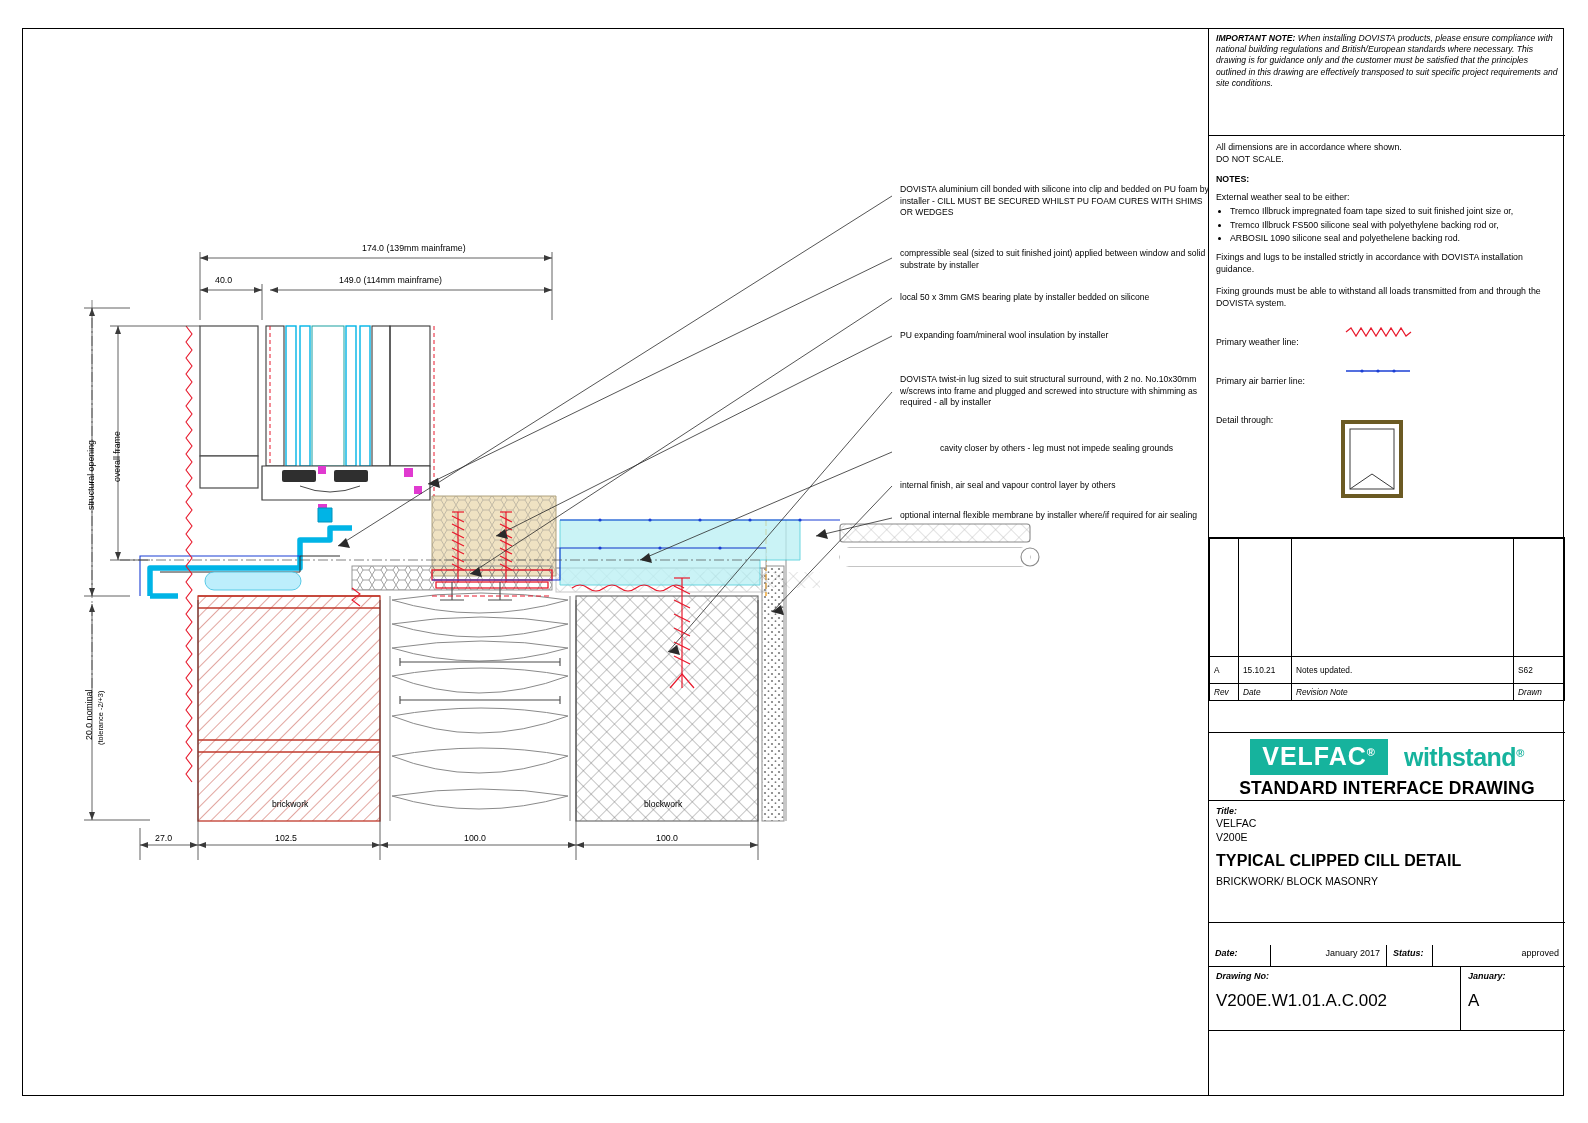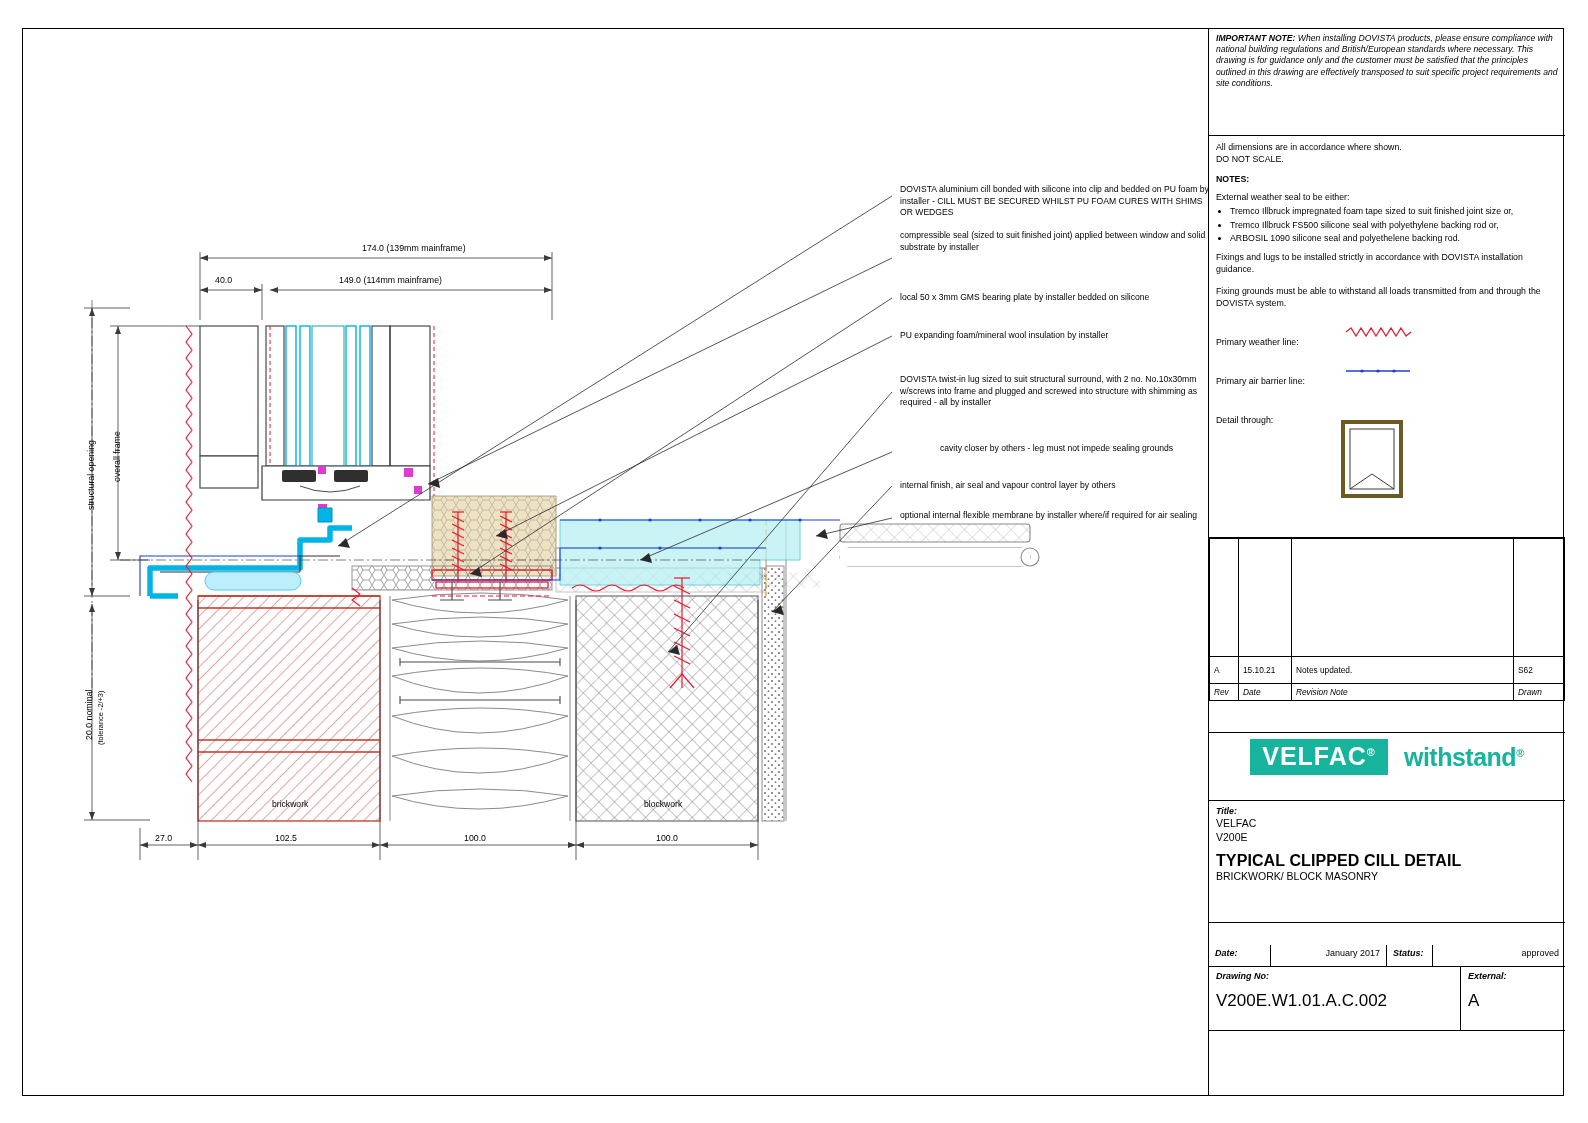--- a/index.html
+++ b/index.html
@@ -298,21 +298,21 @@
 
 <div class="dimtxt" style="left:155px;top:833px;">27.0</div>
 <div class="dimtxt" style="left:275px;top:833px;">102.5</div>
 <div class="dimtxt" style="left:464px;top:833px;">100.0</div>
 <div class="dimtxt" style="left:656px;top:833px;">100.0</div>
 
 <div class="matlbl" style="left:272px;top:799px;">brickwork</div>
 <div class="matlbl" style="left:644px;top:799px;">blockwork</div>
 
 <div class="callout" style="left:900px;top:184px;">DOVISTA aluminium cill bonded with silicone into clip and bedded on PU foam by installer - CILL MUST BE SECURED WHILST PU FOAM CURES WITH SHIMS OR WEDGES</div>
-<div class="callout" style="left:900px;top:230px;">compressible seal (sized to suit finished joint) applied between window and solid substrate by installer</div>
+<div class="callout" style="left:900px;top:248px;">compressible seal (sized to suit finished joint) applied between window and solid substrate by installer</div>
 <div class="callout" style="left:900px;top:292px;">local 50 x 3mm GMS bearing plate by installer bedded on silicone</div>
 <div class="callout" style="left:900px;top:330px;">PU expanding foam/mineral wool insulation by installer</div>
 <div class="callout" style="left:900px;top:374px;">DOVISTA twist-in lug sized to suit structural surround, with 2 no. No.10x30mm w/screws into frame and plugged and screwed into structure with shimming as required - all by installer</div>
 <div class="callout" style="left:940px;top:443px;">cavity closer by others - leg must not impede sealing grounds</div>
 <div class="callout" style="left:900px;top:480px;">internal finish, air seal and vapour control layer by others</div>
 <div class="callout" style="left:900px;top:510px;">optional internal flexible membrane by installer where/if required for air sealing</div>
 
 <div id="tblock">
 
   <div class="tbsec note-imp" style="top:0;height:108px;">
@@ -380,45 +380,46 @@
         </tr>
       </tbody>
     </table>
   </div>
 
   <div class="tbsec" style="top:705px;height:68px;text-align:center;padding-top:6px;">
     <div style="display:flex;align-items:center;justify-content:center;gap:16px;">
       <span class="velfac-box"><span>VELFAC</span><span style="font-size:11px;vertical-align:super;">®</span></span>
       <span class="rationel"><span>withstand</span><span style="font-size:11px;vertical-align:super;">®</span></span>
     </div>
+    <div class="sid" style="margin-top:3px;">STANDARD INTERFACE DRAWING</div>
   </div>
 
   <div class="tbsec" style="top:773px;height:122px;">
     <div class="ttl-lbl">Title:</div>
     <div class="ttl-small">VELFAC</div>
     <div class="ttl-small">V200E</div>
     <div class="ttl-main" style="margin-top:8px;">TYPICAL CLIPPED CILL DETAIL</div>
-    <div class="ttl-sub" style="">BRICKWORK/ BLOCK MASONRY</div>
+    <div class="ttl-sub" style="margin-top:5px;">BRICKWORK/ BLOCK MASONRY</div>
   </div>
 
   <div class="tbsec" style="top:917px;height:22px;padding:0;">
     <div style="display:flex;height:100%;">
       <div style="width:62px;border-right:0.8px solid #000;padding:3px 6px;font-style:italic;font-weight:bold;font-size:9px;box-sizing:border-box;">Date:</div>
       <div style="width:116px;border-right:0.8px solid #000;padding:3px 6px;font-size:9px;text-align:right;box-sizing:border-box;">January 2017</div>
       <div style="width:46px;border-right:0.8px solid #000;padding:3px 6px;font-style:italic;font-weight:bold;font-size:9px;box-sizing:border-box;">Status:</div>
       <div style="flex:1;padding:3px 6px;font-size:9px;text-align:right;box-sizing:border-box;">approved</div>
     </div>
   </div>
 
   <div class="tbsec" style="top:939px;height:64px;padding:0;">
     <div style="display:flex;height:100%;">
       <div style="flex:1;box-sizing:border-box;border-right:0.8px solid #000;padding:4px 7px;">
         <div style="font-style:italic;font-weight:bold;font-size:9px;">Drawing No:</div>
         <div style="font-size:17px;margin-top:10px;">V200E.W1.01.A.C.002</div>
       </div>
       <div style="width:104px;box-sizing:border-box;padding:4px 7px;">
-        <div style="font-style:italic;font-weight:bold;font-size:9px;">External:</div>
+        <div style="font-style:italic;font-weight:bold;font-size:9px;">January:</div>
         <div style="font-size:17px;margin-top:10px;">A</div>
       </div>
     </div>
   </div>
 
 </div>
 
 </body></html>

